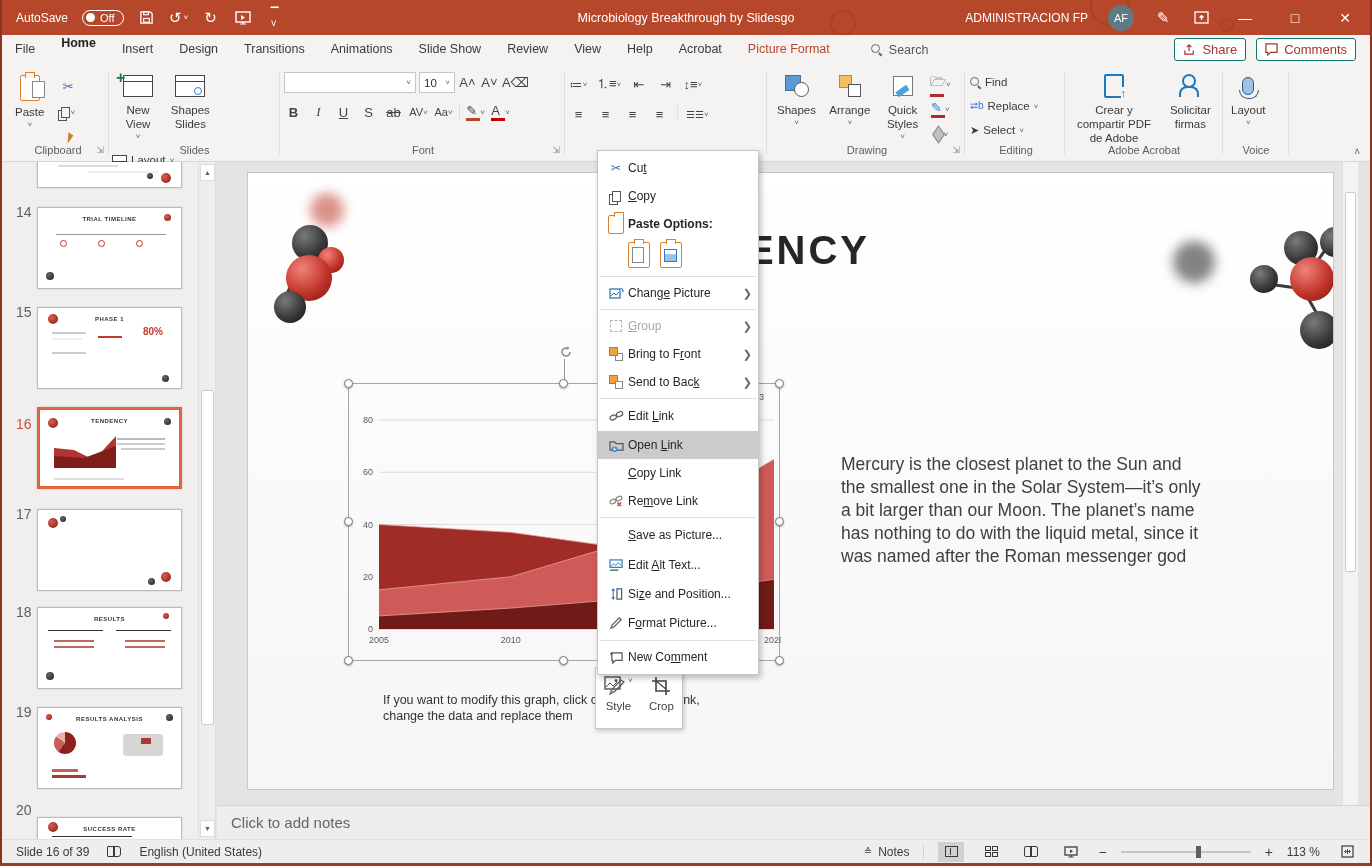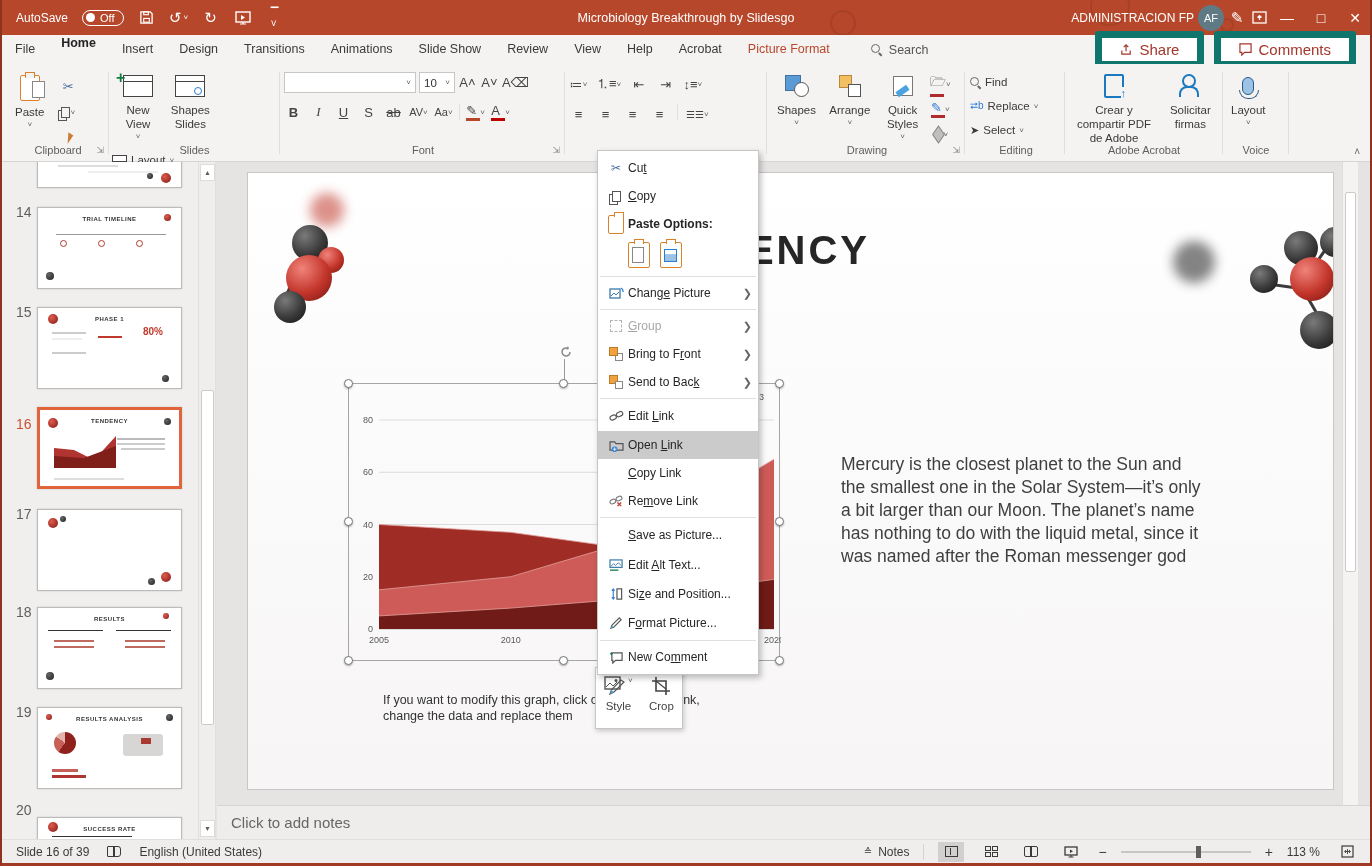--- a/index.html
+++ b/index.html
@@ -8,34 +8,34 @@
   .abs{position:absolute;}
   #window{position:relative;width:1372px;height:866px;border-left:2px solid #8E3320;border-right:2px solid #8E3320;border-bottom:3px solid #A03A22;}
 
   
   #titlebar{position:absolute;left:0;top:0;width:100%;height:35px;background:#B7472A;color:#fff;display:flex;align-items:center;font-size:12px;}
   .tb-left{display:flex;align-items:center;gap:14px;padding-left:14px;z-index:2;}
   .pill{display:flex;align-items:center;gap:5px;border:1px solid #fff;border-radius:9px;padding:1px 8px 1px 3px;font-size:11px;}
   .pill .dot{width:9px;height:9px;border-radius:50%;background:#fff;}
   .tb-ic{width:18px;height:16px;display:inline-flex;align-items:center;justify-content:center;font-size:15px;color:#fff;}
   .tb-title{position:absolute;left:0;right:0;text-align:center;font-size:12.5px;color:#fff;pointer-events:none;}
-  .tb-right{margin-left:auto;display:flex;align-items:center;gap:4px;z-index:2;}
+  .tb-right{margin-left:auto;display:flex;align-items:center;gap:20px;padding-right:10px;z-index:2;}
   .avatar{width:26px;height:26px;border-radius:50%;background:#5F7A85;color:#fff;display:flex;align-items:center;justify-content:center;font-size:11px;}
   .winbtn{width:30px;text-align:center;font-size:14px;}
   .tb-deco{position:absolute;right:60px;top:0;width:520px;height:35px;opacity:.25;overflow:hidden;pointer-events:none;}
   .tb-deco i{position:absolute;border:2px solid #7E2F1A;border-radius:50%;}
 
   
   #tabrow{position:absolute;left:0;top:35px;width:100%;height:29px;background:#F5F3F2;display:flex;align-items:center;font-size:12.5px;color:#3b3a39;}
   .tab{padding:5px 13px 6px;cursor:default;}
   .tab.active{font-weight:bold;color:#242424;border-bottom:3px solid #C0492C;padding-bottom:15px;}
   .tab.contextual{color:#B7472A;}
   .searchbox{display:flex;align-items:center;gap:7px;margin-left:28px;color:#555;}
   .tr-buttons{margin-left:auto;display:flex;gap:10px;padding-right:14px;}
-  .trbtn{display:flex;align-items:center;gap:6px;border:7px solid #0f766e;background:#fff;border-radius:3px;padding:3px 18px;color:#A4362A;font-size:15px;}
+  .trbtn{display:flex;align-items:center;gap:6px;border:1px solid #0f766e;background:#fff;border-radius:3px;padding:3px 8px;color:#A4362A;font-size:13px;}
   .mag{position:relative;width:11px;height:11px;}
   .mag:before{content:"";position:absolute;left:0;top:0;width:7px;height:7px;border:1.5px solid #666;border-radius:50%;}
   .mag:after{content:"";position:absolute;left:8px;top:8px;width:4px;height:1.5px;background:#666;transform:rotate(45deg);transform-origin:left;}
 
   
   #ribbon{position:absolute;left:0;top:64px;width:100%;height:98px;background:#F5F3F2;border-bottom:1px solid #D8D6D4;font-size:12px;color:#3b3a39;}
   .rgroup{position:absolute;top:4px;height:88px;}
   .rgroup .glabel{position:absolute;bottom:0;left:0;right:0;text-align:center;font-size:11px;color:#605E5C;}
   .gdiv{position:absolute;top:8px;height:82px;width:1px;background:#E1DFDD;}
   .bigbtn{display:inline-flex;flex-direction:column;align-items:center;justify-content:flex-start;text-align:center;font-size:11.5px;color:#3b3a39;padding:3px 5px;line-height:1.2;vertical-align:top;}

